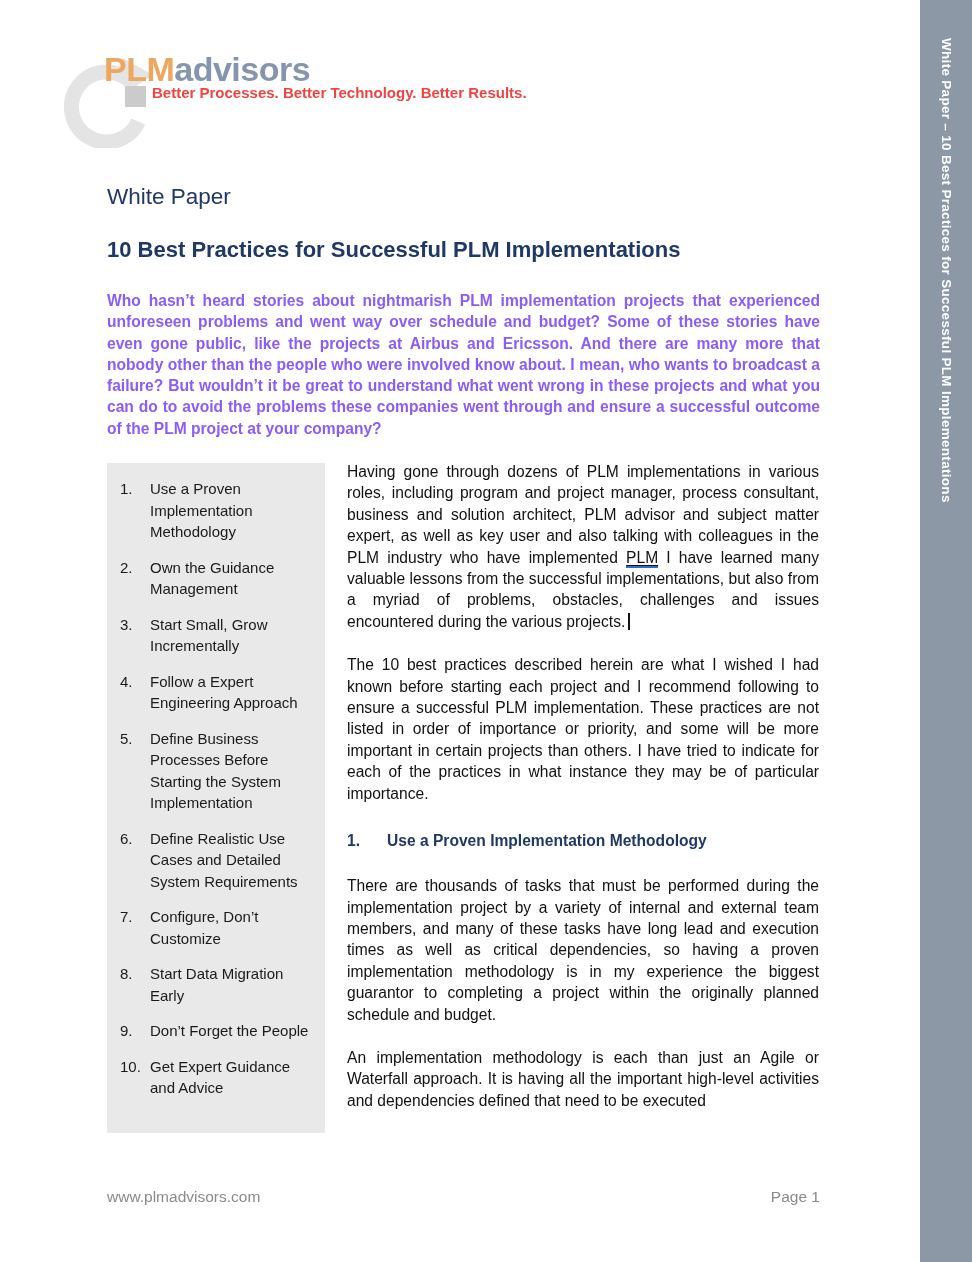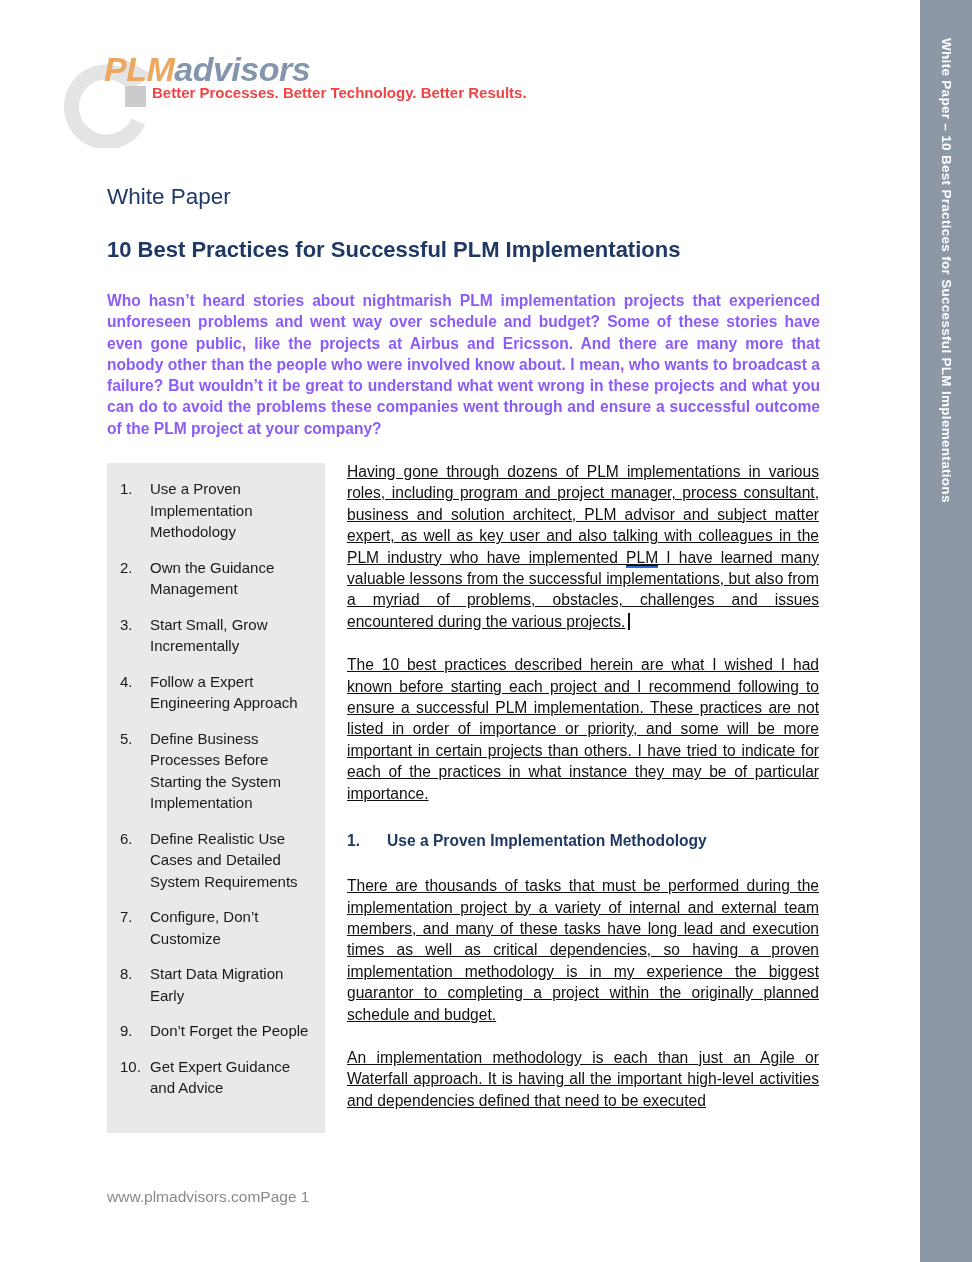--- a/index.html
+++ b/index.html
@@ -42,21 +42,20 @@
     left: 61px; top: 48px;
     width: 96px; height: 100px;
   }
   .logo-wordmark {
     position: absolute;
     left: 104px; top: 50px;
     font-size: 34px;
     font-weight: bold;
     letter-spacing: -0.5px;
     white-space: nowrap;
-    font-style: italic;
   }
   .logo-plm { color: #eda75e; }
   .logo-advisors { color: #8495ad; }
   .logo-tagline {
     position: absolute;
     left: 152px; top: 84px;
     font-size: 15px;
     font-weight: bold;
     color: #ef4444;
     white-space: nowrap;
@@ -117,21 +116,20 @@
     position: absolute;
     left: 347px; top: 461px;
     width: 472px;
   }
   .main-col p {
     font-size: 15.6px;
     line-height: 21.4px;
     text-align: justify;
     color: #111111;
     margin-bottom: 22px;
-    text-decoration: underline;
   }
   .plm-link {
     text-decoration: underline;
     text-underline-offset: 2px;
     border-bottom: 2px solid #2b6bd4;
     color: #111111;
     cursor: pointer;
   }
   .text-cursor {
     display: inline-block;
@@ -150,20 +148,21 @@
     margin: 26px 0 24px 0;
   }
   .section-num { flex: 0 0 40px; }
 
   
   .footer {
     position: absolute;
     left: 107px; top: 1188px;
     width: 713px;
     display: flex;
+    justify-content: space-between;
     font-size: 15.5px;
     color: #8a8a8a;
   }
 </style>
 </head>
 <body>
 
 <div class="page">
 
   <div class="side-tab">

